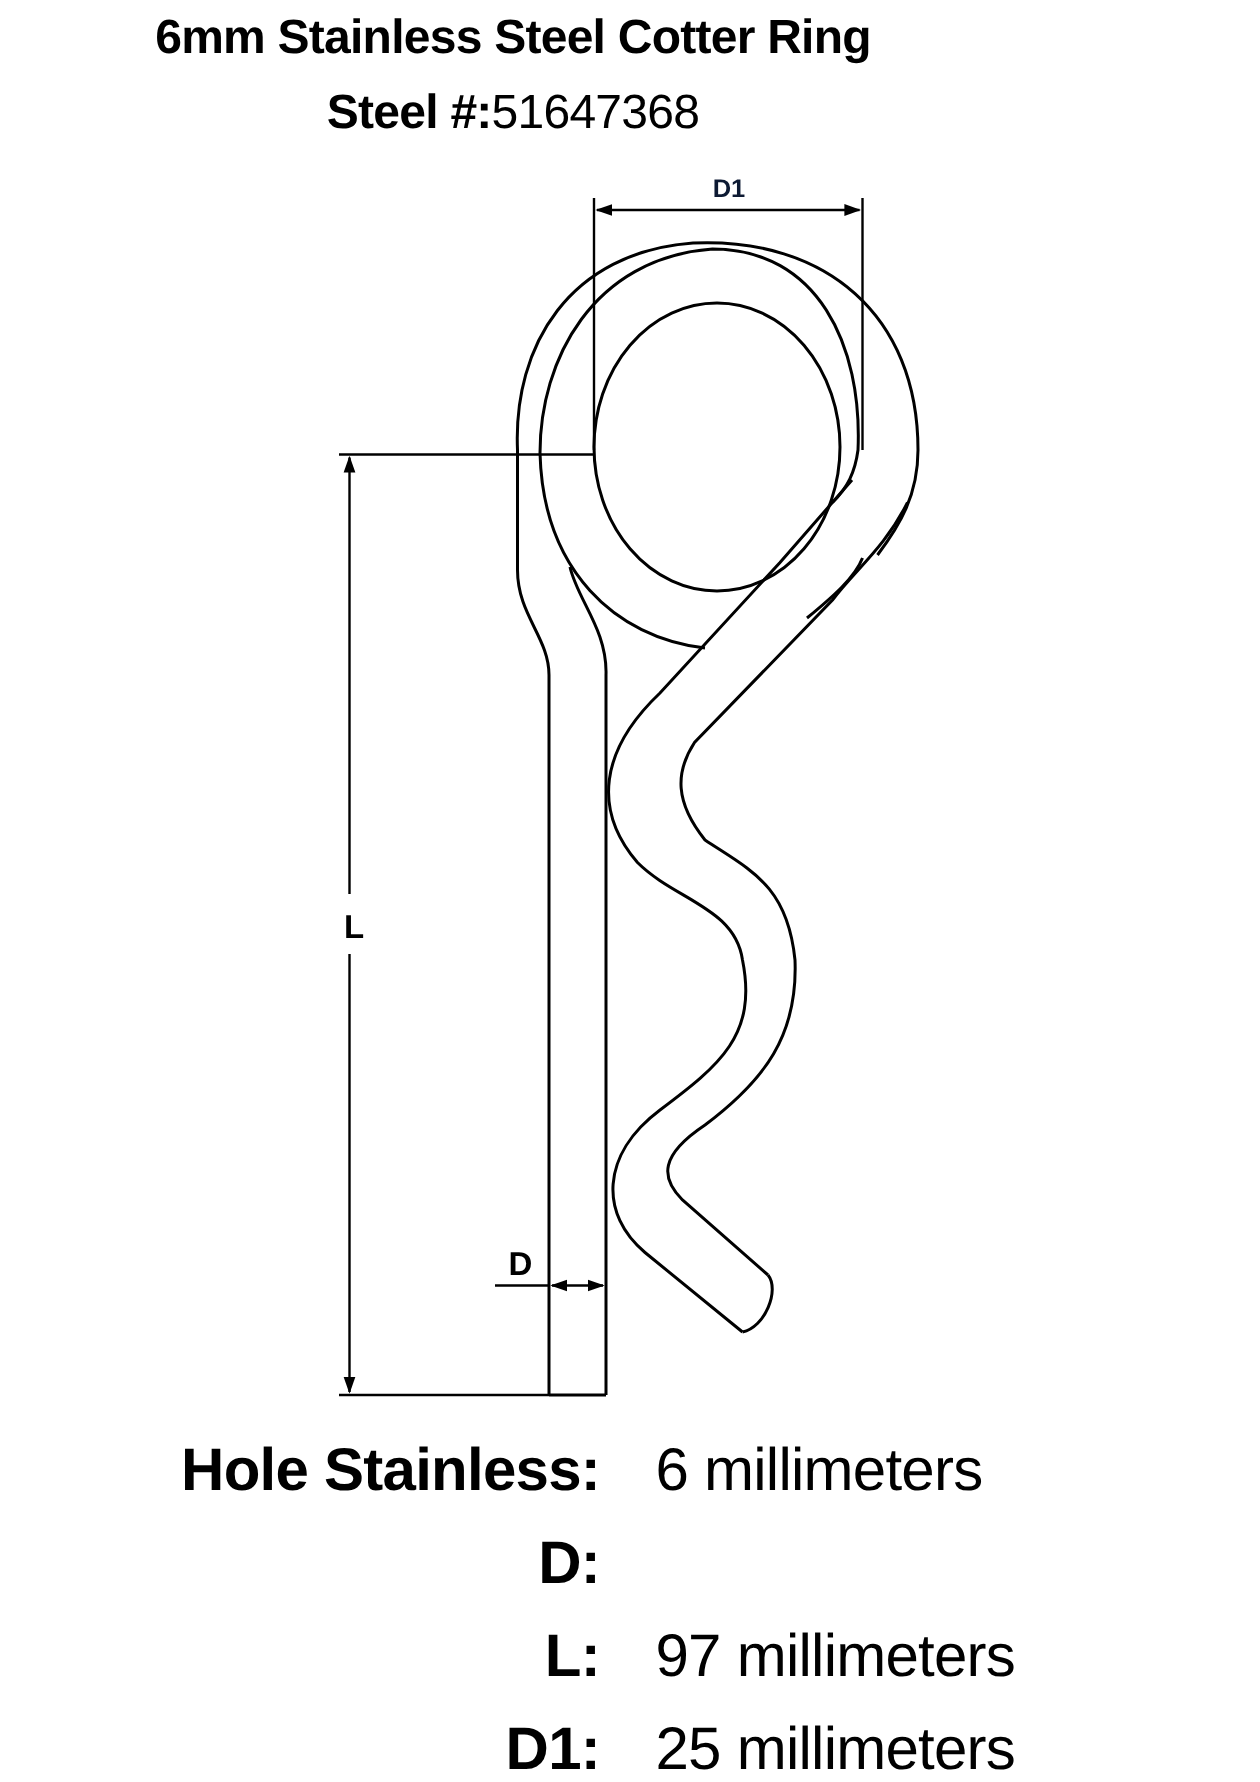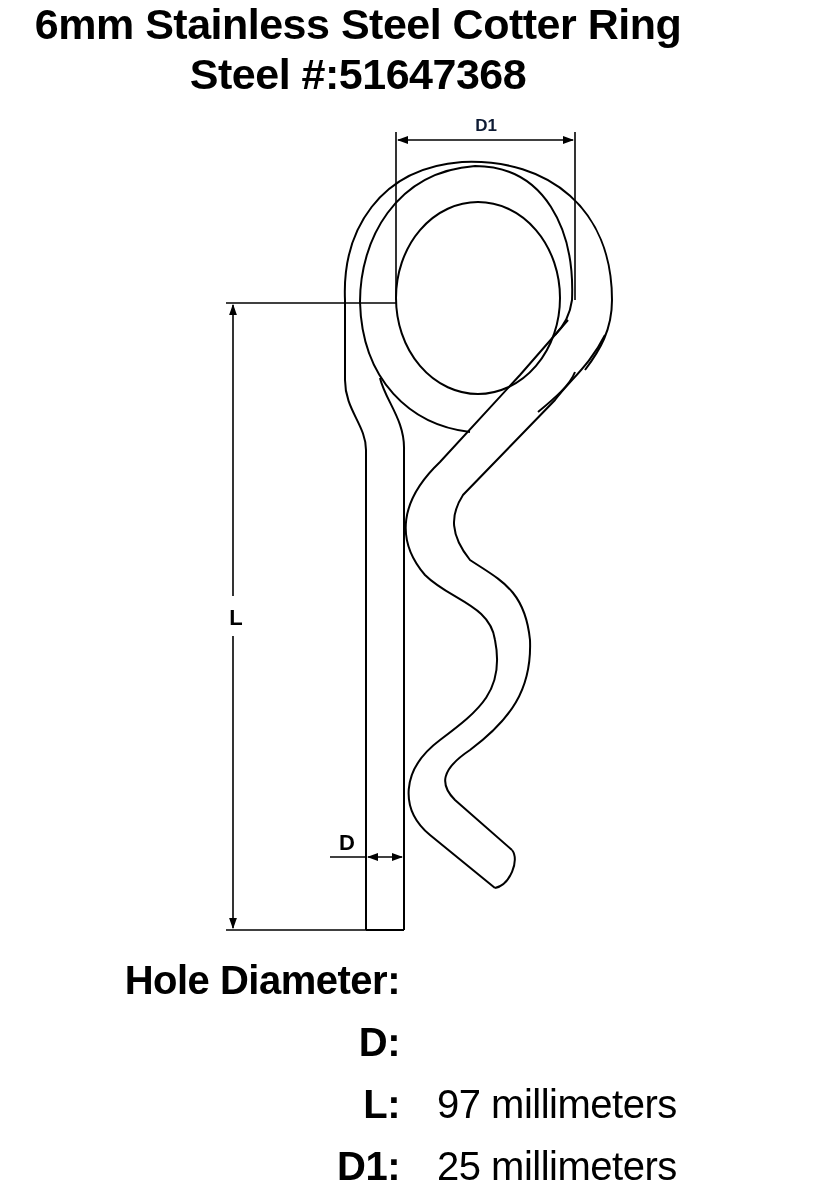--- a/index.html
+++ b/index.html
@@ -10,32 +10,32 @@
     body {
       width: 840px;
       height: 1188px;
       position: relative;
       overflow: hidden;
       font-family: "Liberation Sans", sans-serif;
       color: #000000;
     }
     .title {
       position: absolute;
-      left: 16px;
+      left: 0;
       width: 684px;
       text-align: center;
       font-weight: bold;
-      font-size: 43px;
+      font-size: 32px;
       line-height: 44px;
       letter-spacing: -0.5px;
     }
     .title.line1 { top: 2px; }
     .title.line2 { top: 52px; }
     .title .item-number {
-      font-weight: bold;
+      font-weight: normal;
     }
     svg.drawing {
       position: absolute;
       left: 0;
       top: 0;
     }
     .dim-label {
       font-family: "Liberation Sans", sans-serif;
       font-weight: bold;
     }
@@ -152,21 +152,22 @@
     <line x1="368" y1="857" x2="402" y2="857" marker-start="url(#arrow)" marker-end="url(#arrow)"></line>
   </g>
 
   <text class="dim-label" x="486" y="131" font-size="17" text-anchor="middle" fill="#0d1a33">D1</text>
   <text class="dim-label" x="236" y="625" font-size="22" text-anchor="middle" fill="#000">L</text>
   <text class="dim-label" x="347" y="850" font-size="22" text-anchor="middle" fill="#000">D</text>
 </svg>
 
 <div class="specs">
   <div class="spec-row" style="top:0px;">
-    <span class="spec-label">Hole Diameter:</span>
+    <span class="spec-label">Hole Stainless:</span>
+    <span class="spec-value">6 millimeters</span>
   </div>
   <div class="spec-row" style="top:62px;">
     <span class="spec-label">D:</span>
   </div>
   <div class="spec-row" style="top:124px;">
     <span class="spec-label">L:</span>
     <span class="spec-value">97 millimeters</span>
   </div>
   <div class="spec-row" style="top:186px;">
     <span class="spec-label">D1:</span>

